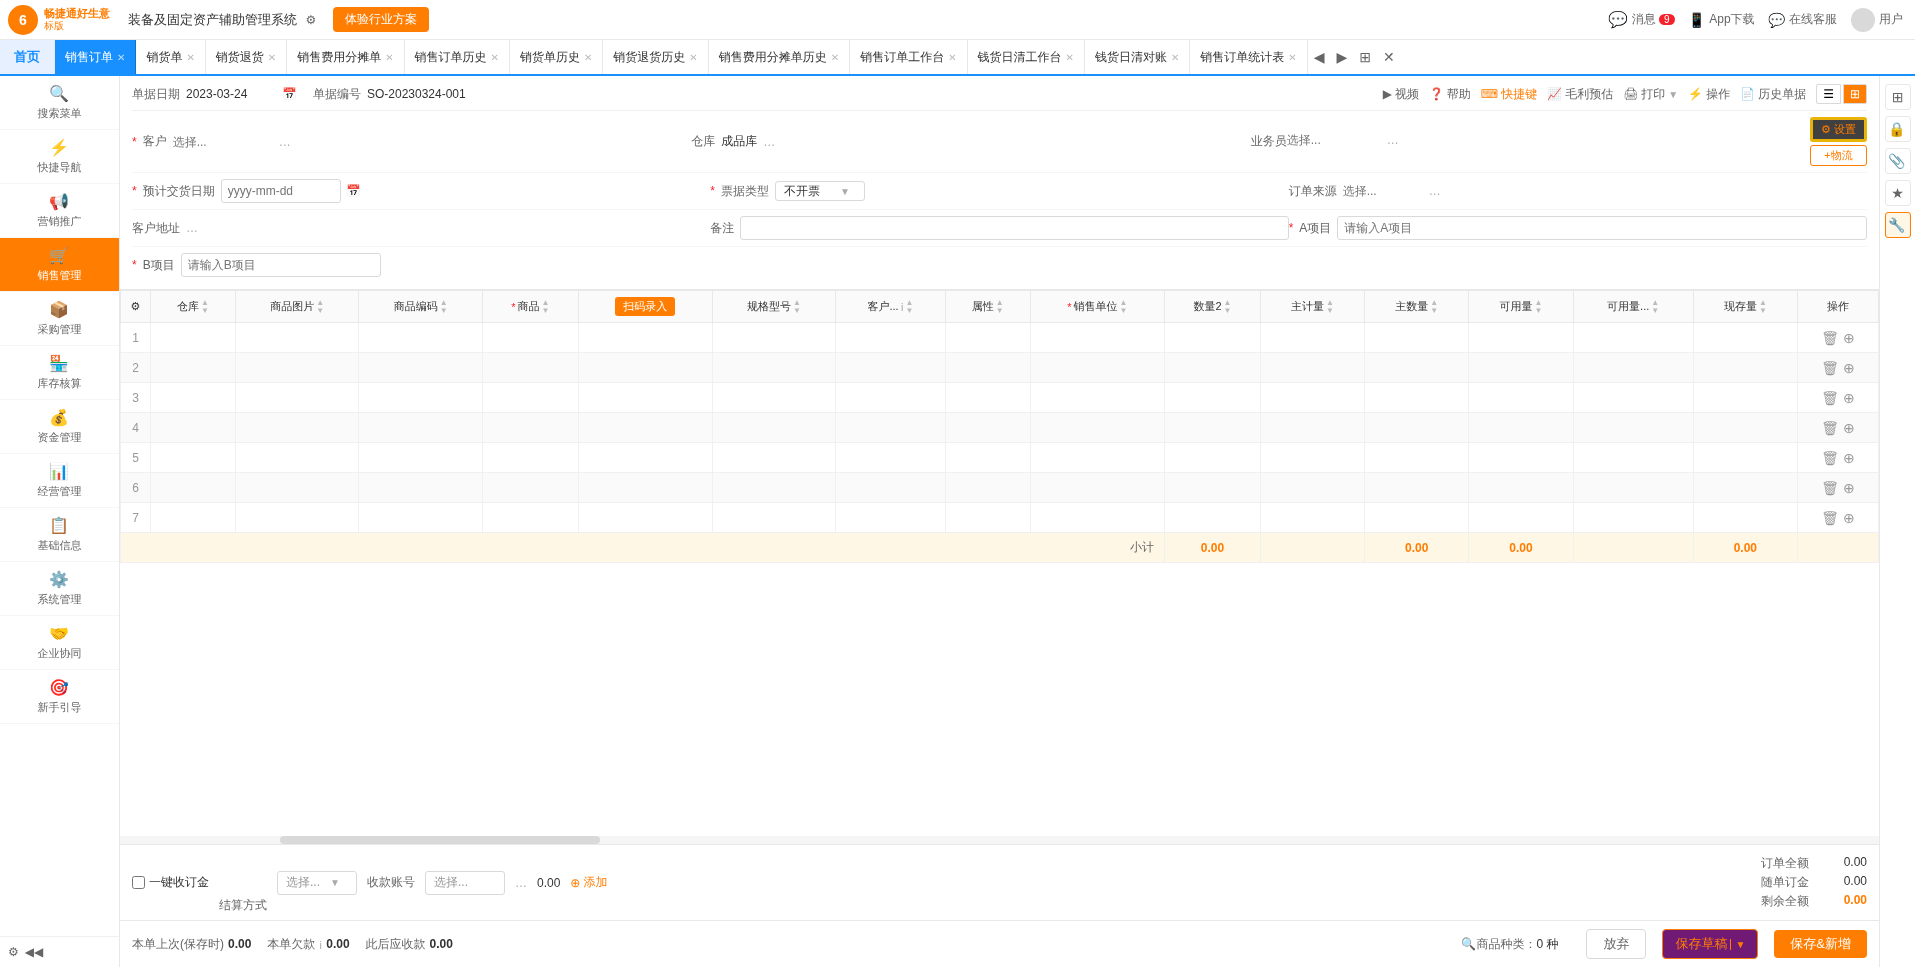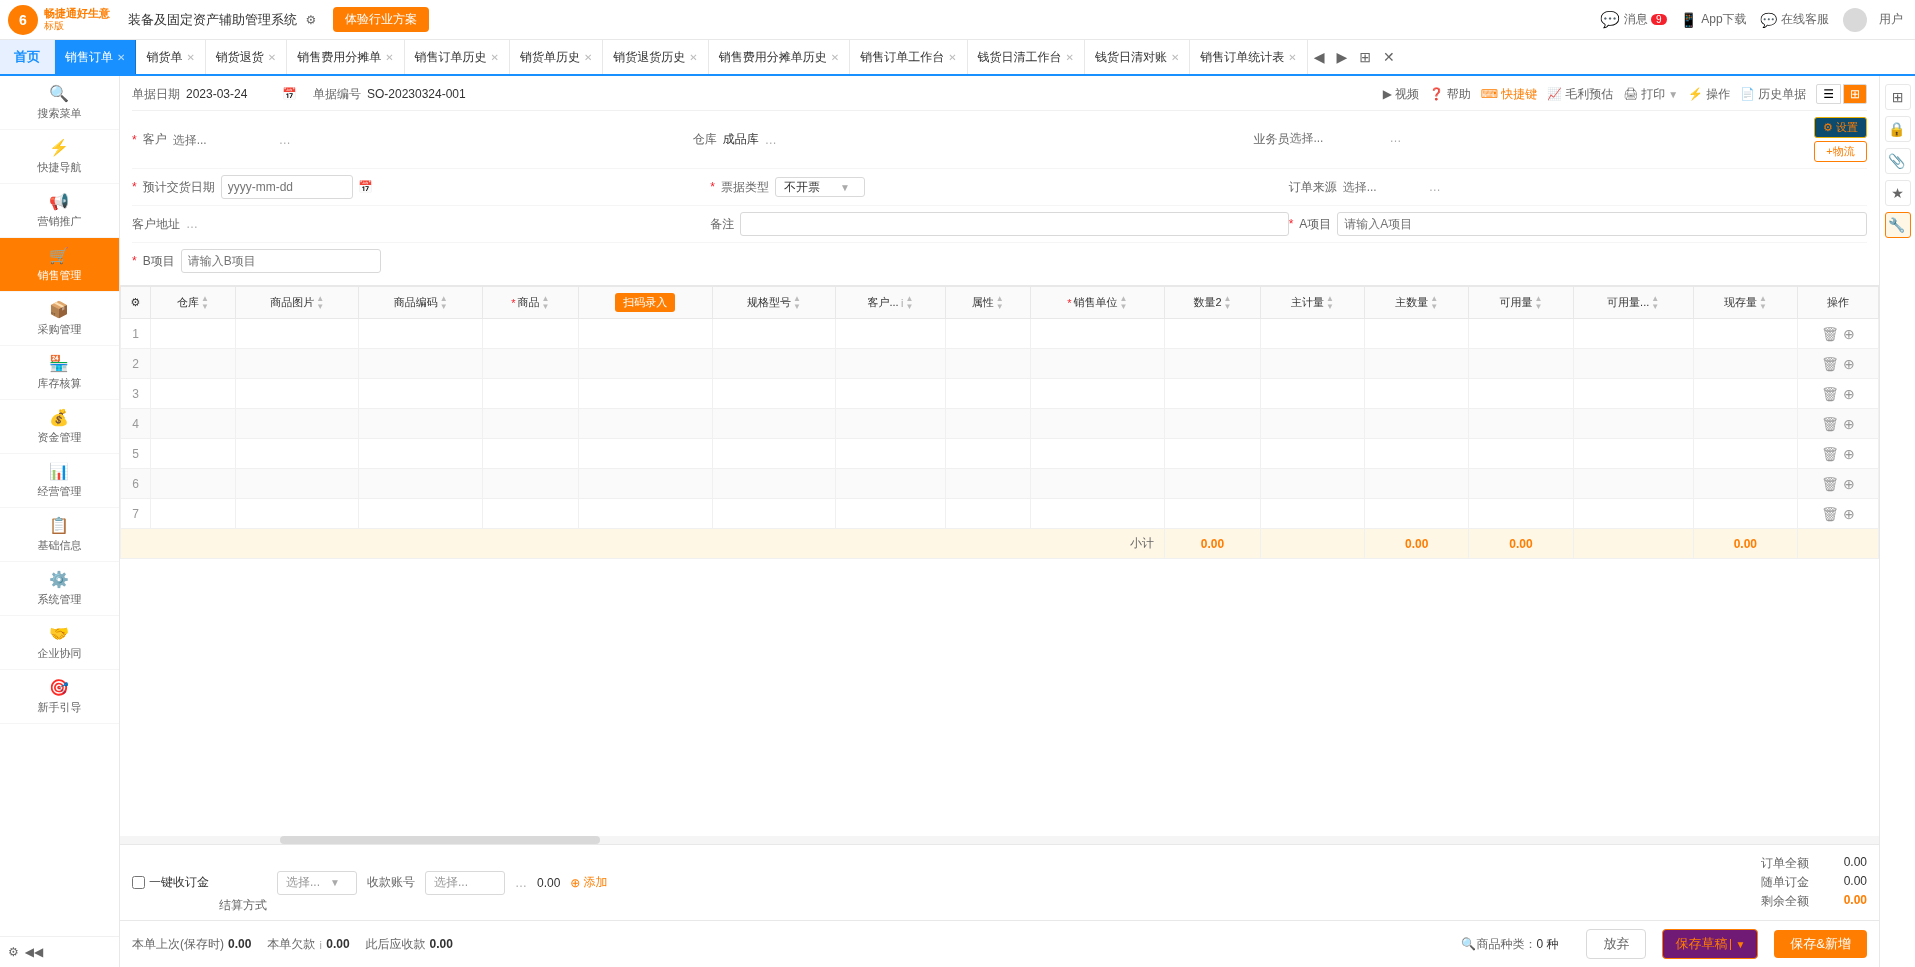--- a/index.html
+++ b/index.html
@@ -47,21 +47,21 @@
       <span style="background:#f5222d;color:white;border-radius:8px;padding:0 4px;font-size:10px;min-width:16px;text-align:center;">9</span>
     </div>
     <div style="display:flex;align-items:center;gap:3px;cursor:pointer;">
       <span style="font-size:14px;color:#666;">📱</span>
       <span style="font-size:12px;color:#666;">App下载</span>
     </div>
     <div style="display:flex;align-items:center;gap:3px;cursor:pointer;">
       <span style="font-size:14px;color:#666;">💬</span>
       <span style="font-size:12px;color:#666;">在线客服</span>
     </div>
-    <div style="display:flex;align-items:center;gap:12px;cursor:pointer;">
+    <div style="display:flex;align-items:center;gap:4px;cursor:pointer;">
       <div style="width:24px;height:24px;background:#d9d9d9;border-radius:50%;"></div>
       <span style="font-size:12px;color:#666;">用户</span>
     </div>
   </div>
 </div>
 
 <div style="display:flex;align-items:stretch;height:36px;background:#fff;border-bottom:2px solid #1890ff;overflow:hidden;">
   <div style="padding:0 14px;display:flex;align-items:center;background:#e6f0ff;color:#1890ff;font-size:13px;border-right:1px solid #e8e8e8;cursor:pointer;font-weight:bold;">
     <span>首页</span>
   </div>
@@ -238,30 +238,30 @@
           <span style="font-size:12px;color:#666;">仓库</span>
           <span style="font-size:12px;color:#333;">成品库</span>
           <span style="color:#aaa;cursor:pointer;">…</span>
         </div>
         <div style="display:flex;align-items:flex-start;gap:0;flex:1;">
           <span style="font-size:12px;color:#666;">业务员</span>
           <input style="border: none; background: transparent; font-size: 12px; color: rgb(153, 153, 153); width: 100px; outline: none;" placeholder="选择...">
           <span style="color:#aaa;cursor:pointer;">…</span>
         </div>
         <div style="display:flex;flex-direction:column;gap:3px;margin-left:auto;">
-          <button style="border:1px solid #eab308;background:#0c4a6e;color:#ff7d00;padding:2px 8px;border-radius:3px;cursor:pointer;font-size:11px;">⚙ 设置</button>
+          <button style="border:3px solid #eab308;background:#404040;color:#ff7d00;padding:2px 8px;border-radius:3px;cursor:pointer;font-size:11px;">⚙ 设置</button>
           <button style="border:1px solid #ff7d00;background:#fff;color:#ff7d00;padding:2px 8px;border-radius:3px;cursor:pointer;font-size:11px;">+物流</button>
         </div>
       </div>
 
       <div style="display:flex;align-items:center;gap:0;padding:6px 0;border-bottom:1px solid #f5f5f5;">
         <div style="display:flex;align-items:center;gap:6px;flex:1;">
           <span style="color:#f5222d;font-size:12px;">*</span>
           <span style="font-size:12px;color:#666;">预计交货日期</span>
-          <input style="border: 1px solid rgb(217, 217, 217); border-radius: 3px; padding: 2px 6px; font-size: 12px; width: 132px; height: 24px;" placeholder="yyyy-mm-dd">
+          <input style="border: 1px solid rgb(217, 217, 217); border-radius: 3px; padding: 2px 6px; font-size: 12px; width: 120px; height: 24px;" placeholder="yyyy-mm-dd">
           <span style="color:#aaa;cursor:pointer;">📅</span>
         </div>
         <div style="display:flex;align-items:center;gap:6px;flex:1;">
           <span style="color:#f5222d;font-size:12px;">*</span>
           <span style="font-size:12px;color:#666;">票据类型</span>
           <div style="display:flex;align-items:center;border:1px solid #d9d9d9;border-radius:3px;padding:2px 8px;font-size:12px;min-width:90px;height:20px;cursor:pointer;gap:20px;">
             <span>不开票</span>
             <span style="color:#aaa;font-size:10px;">▼</span>
           </div>
         </div>

